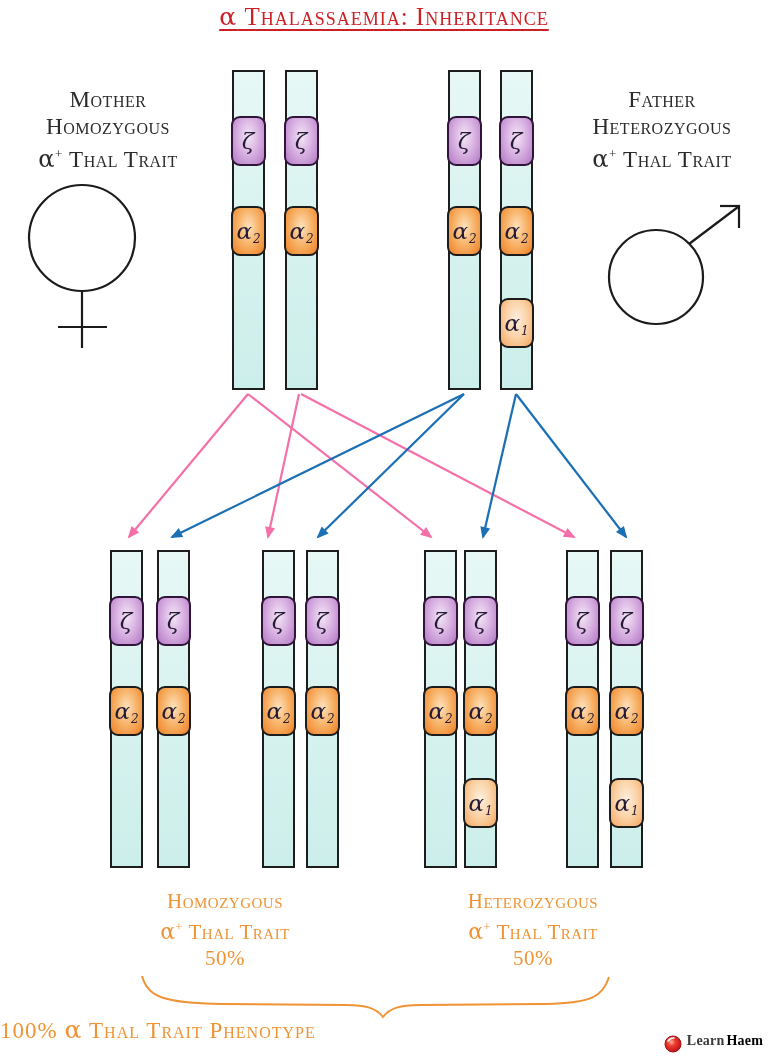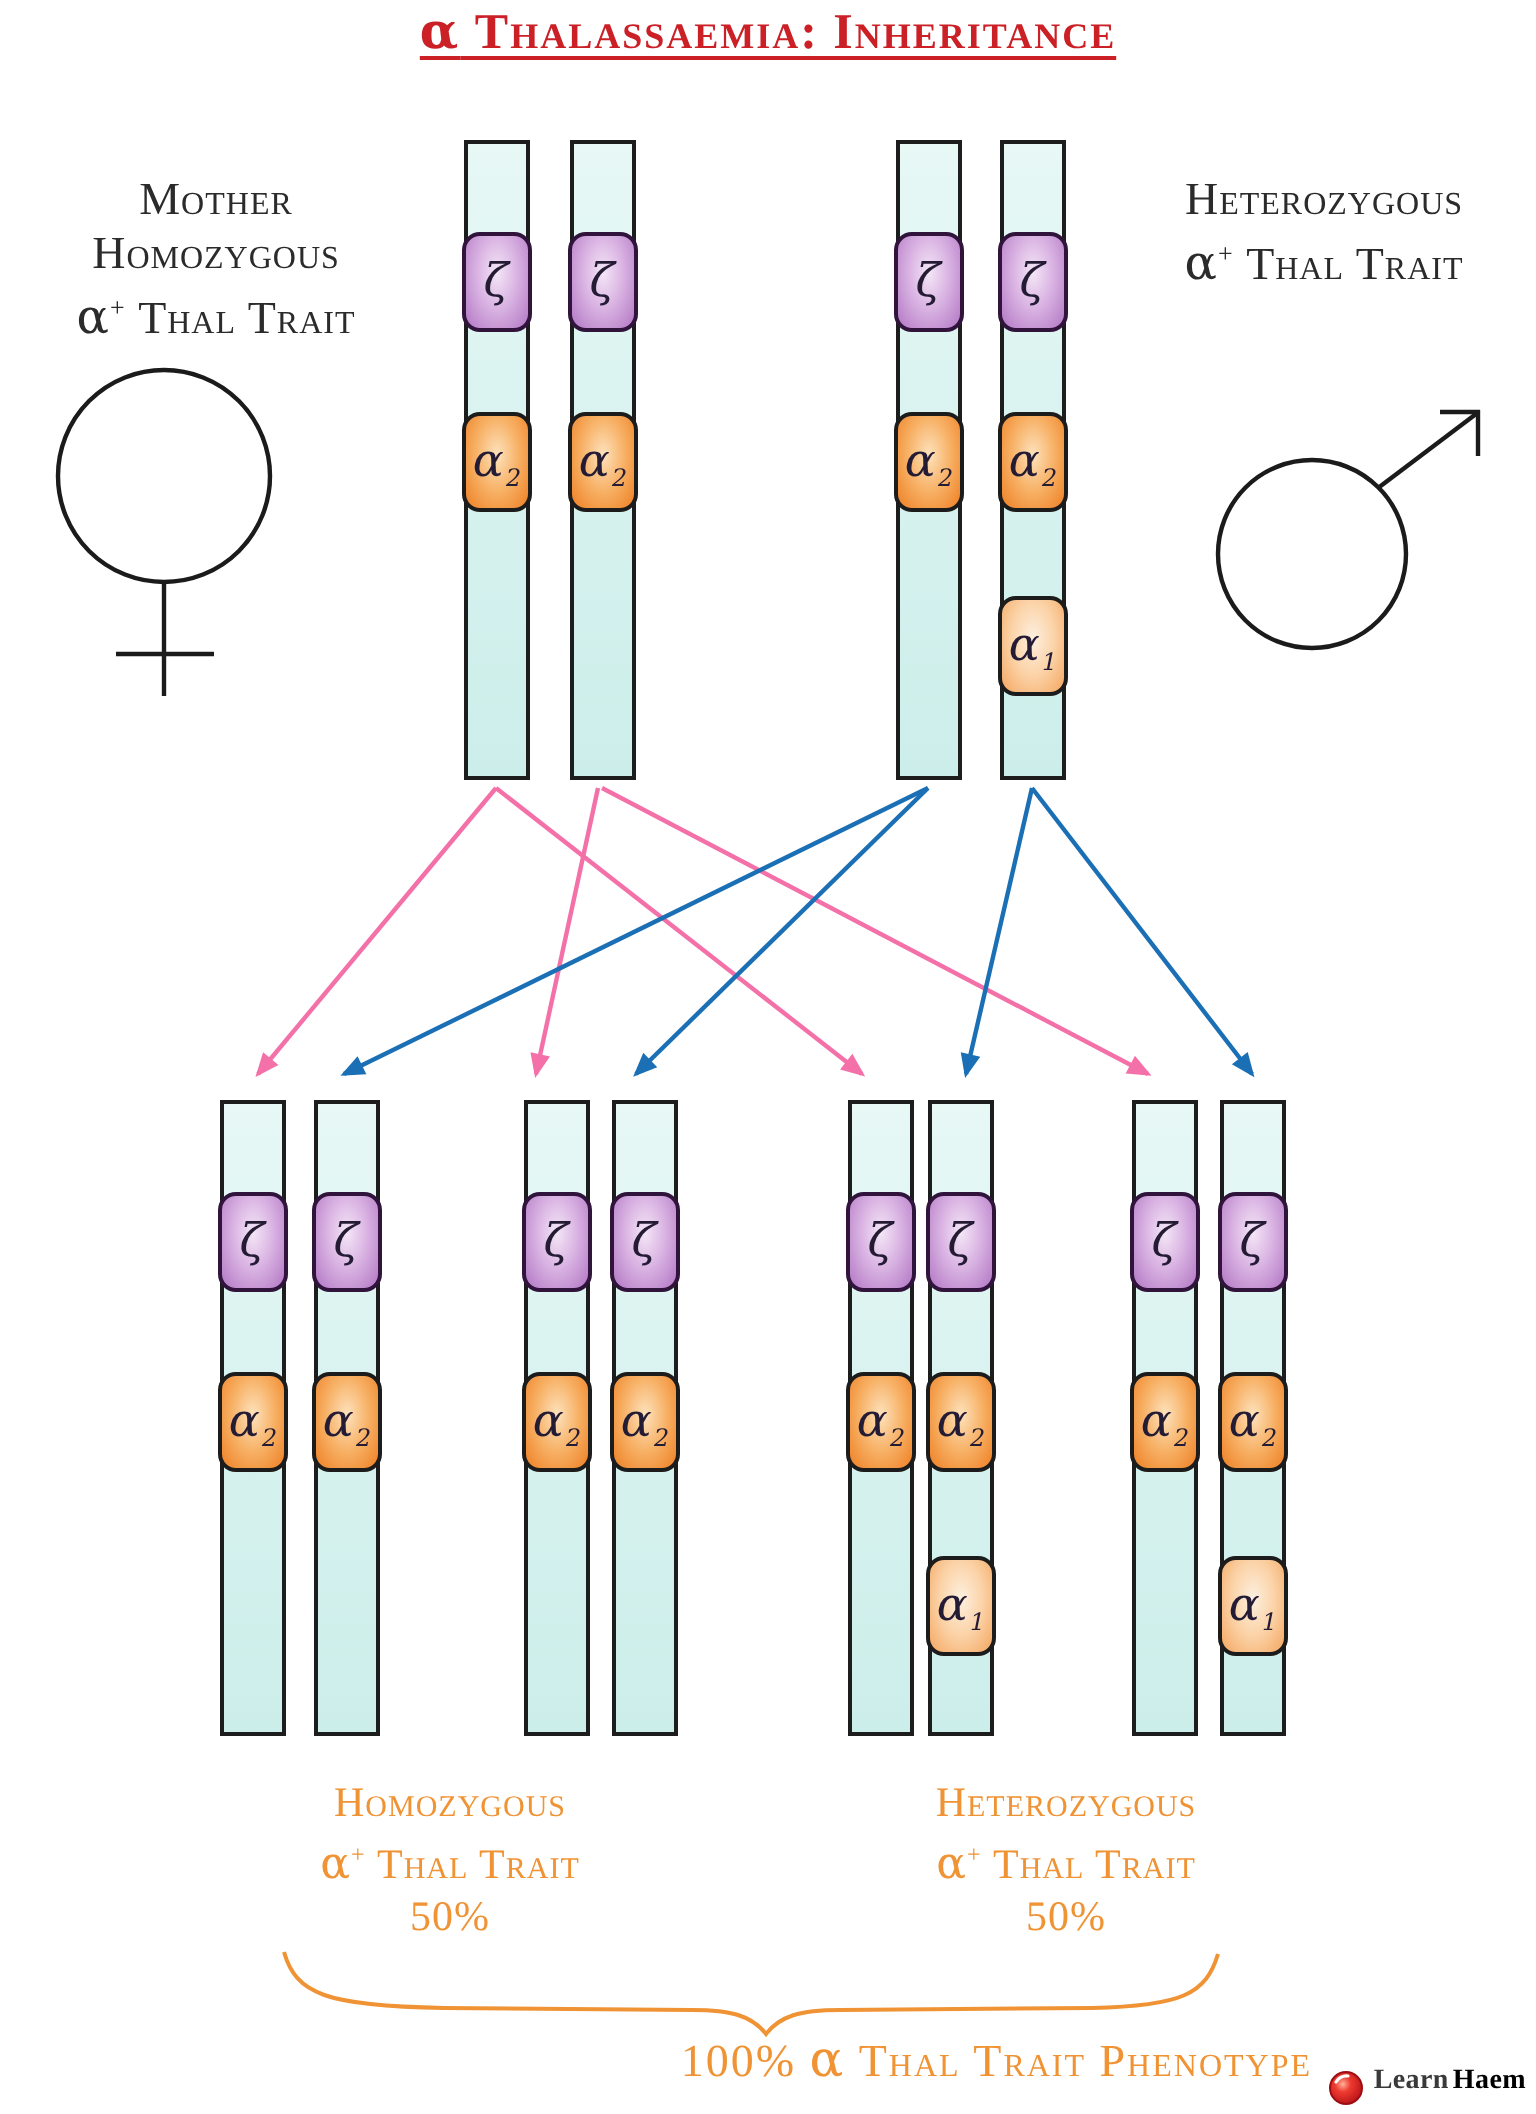--- a/index.html
+++ b/index.html
@@ -1,21 +1,21 @@
 <!DOCTYPE html>
 <html><head>
 <meta charset="utf-8">
 <style>
   html,body{margin:0;padding:0;background:#fff;}
   .stage{position:relative;width:768px;height:1057px;background:#ffffff;overflow:hidden;
          font-family:"Liberation Serif","DejaVu Serif",serif;}
 
   
   .title{position:absolute;top:3px;left:0;width:100%;text-align:center;
-         font-variant:small-caps;font-weight:bold;font-size:25px;letter-spacing:1px;color:#cc2027;}
+         font-variant:small-caps;font-weight:normal;font-size:25px;letter-spacing:1px;color:#cc2027;}
   .title .u{text-decoration:underline;text-underline-offset:4px;text-decoration-thickness:1.5px;}
   .galpha{font-variant:normal;font-family:"DejaVu Serif",serif;line-height:1;}
   .title .galpha{font-size:25px;}
 
   
   .parent-label{position:absolute;width:212px;text-align:center;font-variant:small-caps;
                 font-size:23px;line-height:27px;color:#2b2b2b;letter-spacing:.5px;}
   .mother-label{top:86px;left:2px;text-align:center;}
   .father-label{top:86px;left:556px;}
   .parent-label sup{font-size:13px;}
@@ -37,21 +37,21 @@
   
   .outcome{position:absolute;top:888px;width:240px;text-align:center;font-variant:small-caps;
            font-size:21px;line-height:26px;color:#ef9334;letter-spacing:.5px;}
   .outcome-homo{left:105px;}
   .outcome-hetero{left:413px;}
   .outcome sup{font-size:12px;}
   .outcome .galpha{font-size:22px;}
   .outcome .pct{font-variant:normal;}
 
   
-  .phenotype{position:absolute;top:1017px;left:0;width:656px;text-align:right;
+  .phenotype{position:absolute;top:1017px;left:0;width:656px;text-align:left;
              font-variant:small-caps;font-size:23px;color:#ef9334;letter-spacing:1px;}
   .phenotype .galpha{font-size:25px;}
 
   
   .logo{position:absolute;top:1033px;right:5px;display:flex;align-items:flex-start;gap:2px;
         font-family:"Liberation Serif",serif;font-size:14px;font-weight:bold;letter-spacing:.2px;}
   .logo .learn{color:#3a3a3b;}
   .logo .haem{color:#000000;}
 
   svg.overlay{position:absolute;left:0;top:0;width:768px;height:1057px;pointer-events:none;}
@@ -67,20 +67,21 @@
     <span class="u"><span class="galpha">α</span><span> Thalassaemia: Inheritance</span></span>
   </div>
 
   <div class="parent-label mother-label">
     <div>Mother</div>
     <div>Homozygous</div>
     <div><span class="galpha">α</span><sup>+</sup><span> Thal Trait</span></div>
   </div>
 
   <div class="parent-label father-label">
+    <div>Father</div>
     <div>Heterozygous</div>
     <div><span class="galpha">α</span><sup>+</sup><span> Thal Trait</span></div>
   </div>
 
   <svg class="overlay" viewBox="0 0 768 1057">
     <defs>
       <radialGradient id="gradMother" cx="50%" cy="42%" r="62%">
         <stop offset="0" stop-color="#ffffff"></stop>
         <stop offset="0.45" stop-color="#fbc4dc"></stop>
         <stop offset="1" stop-color="#f480b1"></stop>

